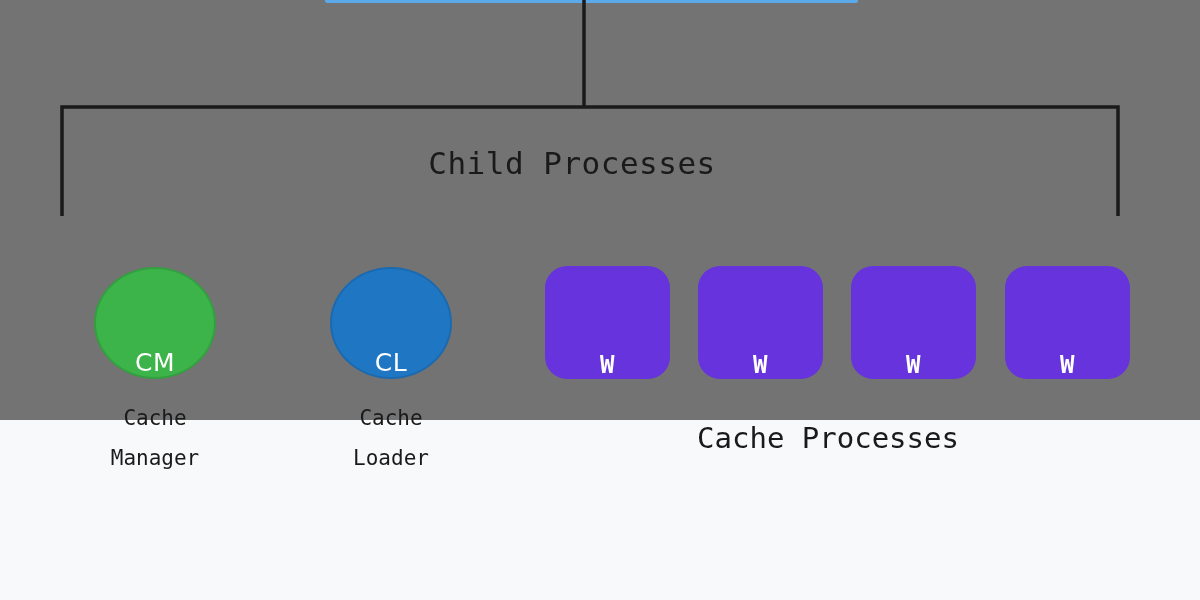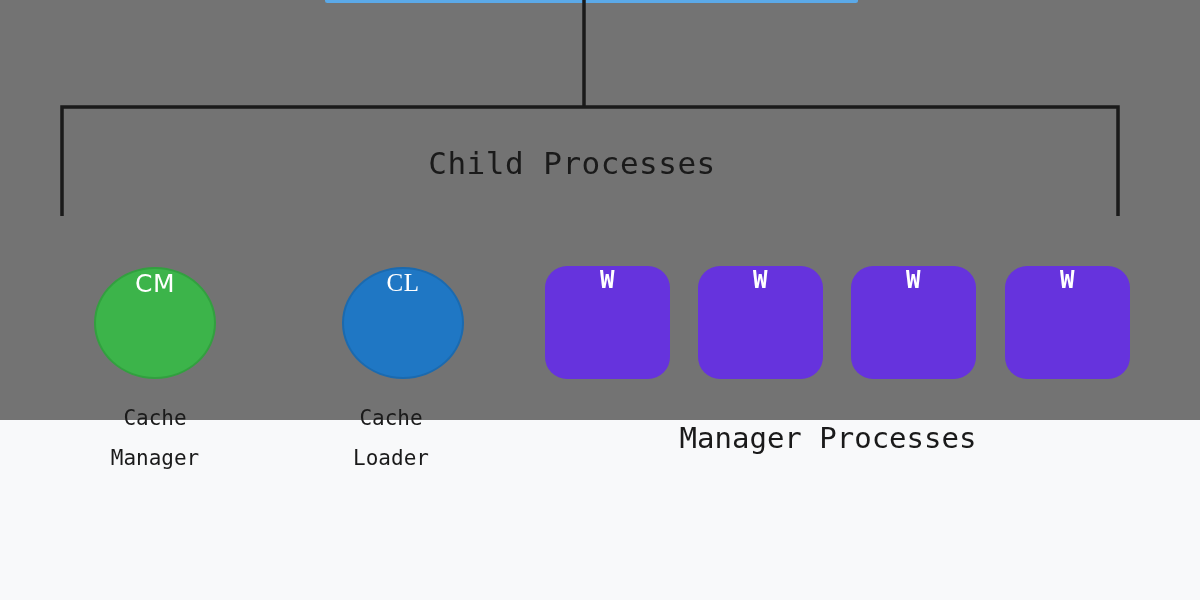--- a/index.html
+++ b/index.html
@@ -55,21 +55,21 @@
   }
   #child-processes-label {
     top: 145px;
     left: -28px;
   }
 
   
   .node {
     position: absolute;
     display: flex;
-    align-items: flex-start;
+    align-items: flex-end;
     justify-content: center;
     color: #ffffff;
     font-family: "DejaVu Sans", sans-serif;
     font-size: 25px;
     letter-spacing: 0.5px;
     box-sizing: border-box;
   }
   .node.circle {
     border-radius: 50%;
   }
@@ -79,27 +79,26 @@
 
   #node-cache-manager {
     left: 94px;
     top: 267px;
     width: 122px;
     height: 112px;
     background: #3cb44a;
     border: 2px solid #32a03f;
   }
   #node-cache-loader {
-    left: 342px;
+    left: 330px;
     top: 267px;
     width: 122px;
     height: 112px;
     background: #1f77c4;
     border: 2px solid #1b6aaf;
-    font-family: Liberation Serif, serif;
   }
   .worker-box {
     top: 266px;
     width: 125px;
     height: 113px;
     background: #6633dd;
   }
   #node-worker-1 { left: 545px; }
   #node-worker-2 { left: 698px; }
   #node-worker-3 { left: 851px; }
@@ -170,15 +169,15 @@
   <div id="node-worker-2" class="node rounded-box worker-box">
     <span>W</span>
   </div>
   <div id="node-worker-3" class="node rounded-box worker-box">
     <span>W</span>
   </div>
   <div id="node-worker-4" class="node rounded-box worker-box">
     <span>W</span>
   </div>
 
-  <div id="caption-worker-processes" class="node-caption">Manager Processes</div>
+  <div id="caption-worker-processes" class="node-caption">Cache Processes</div>
 
 </div>
 
 </body></html>

